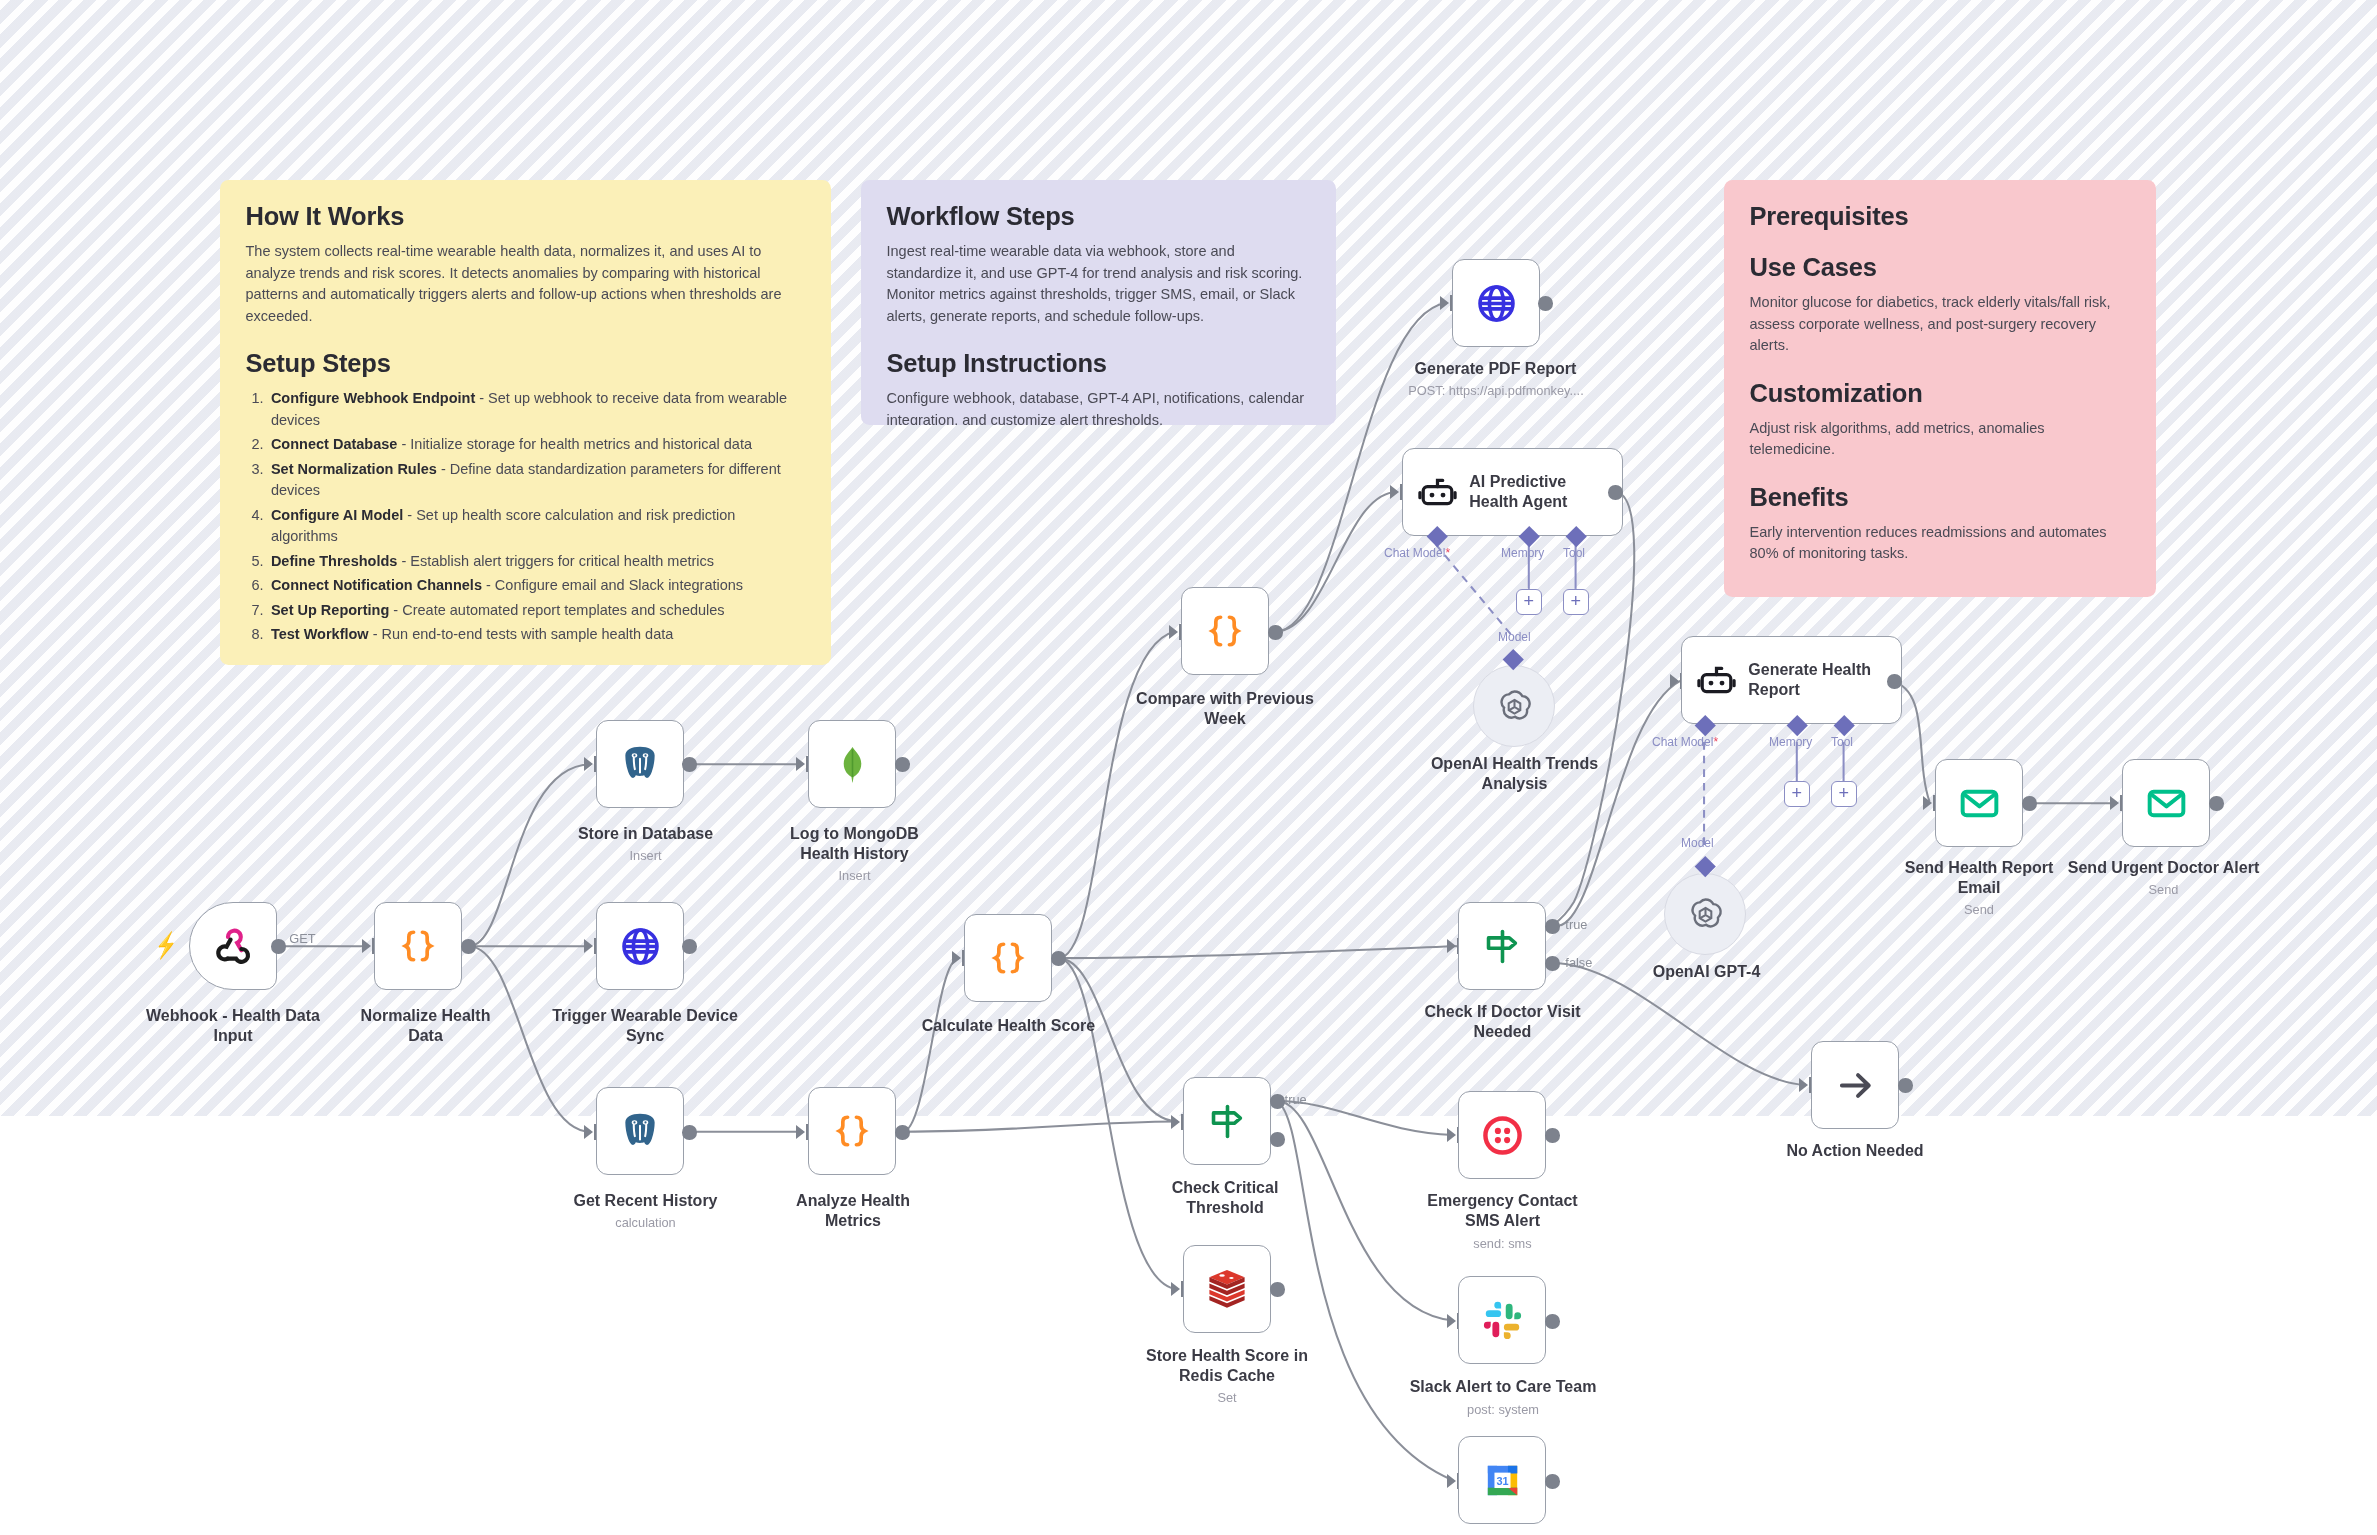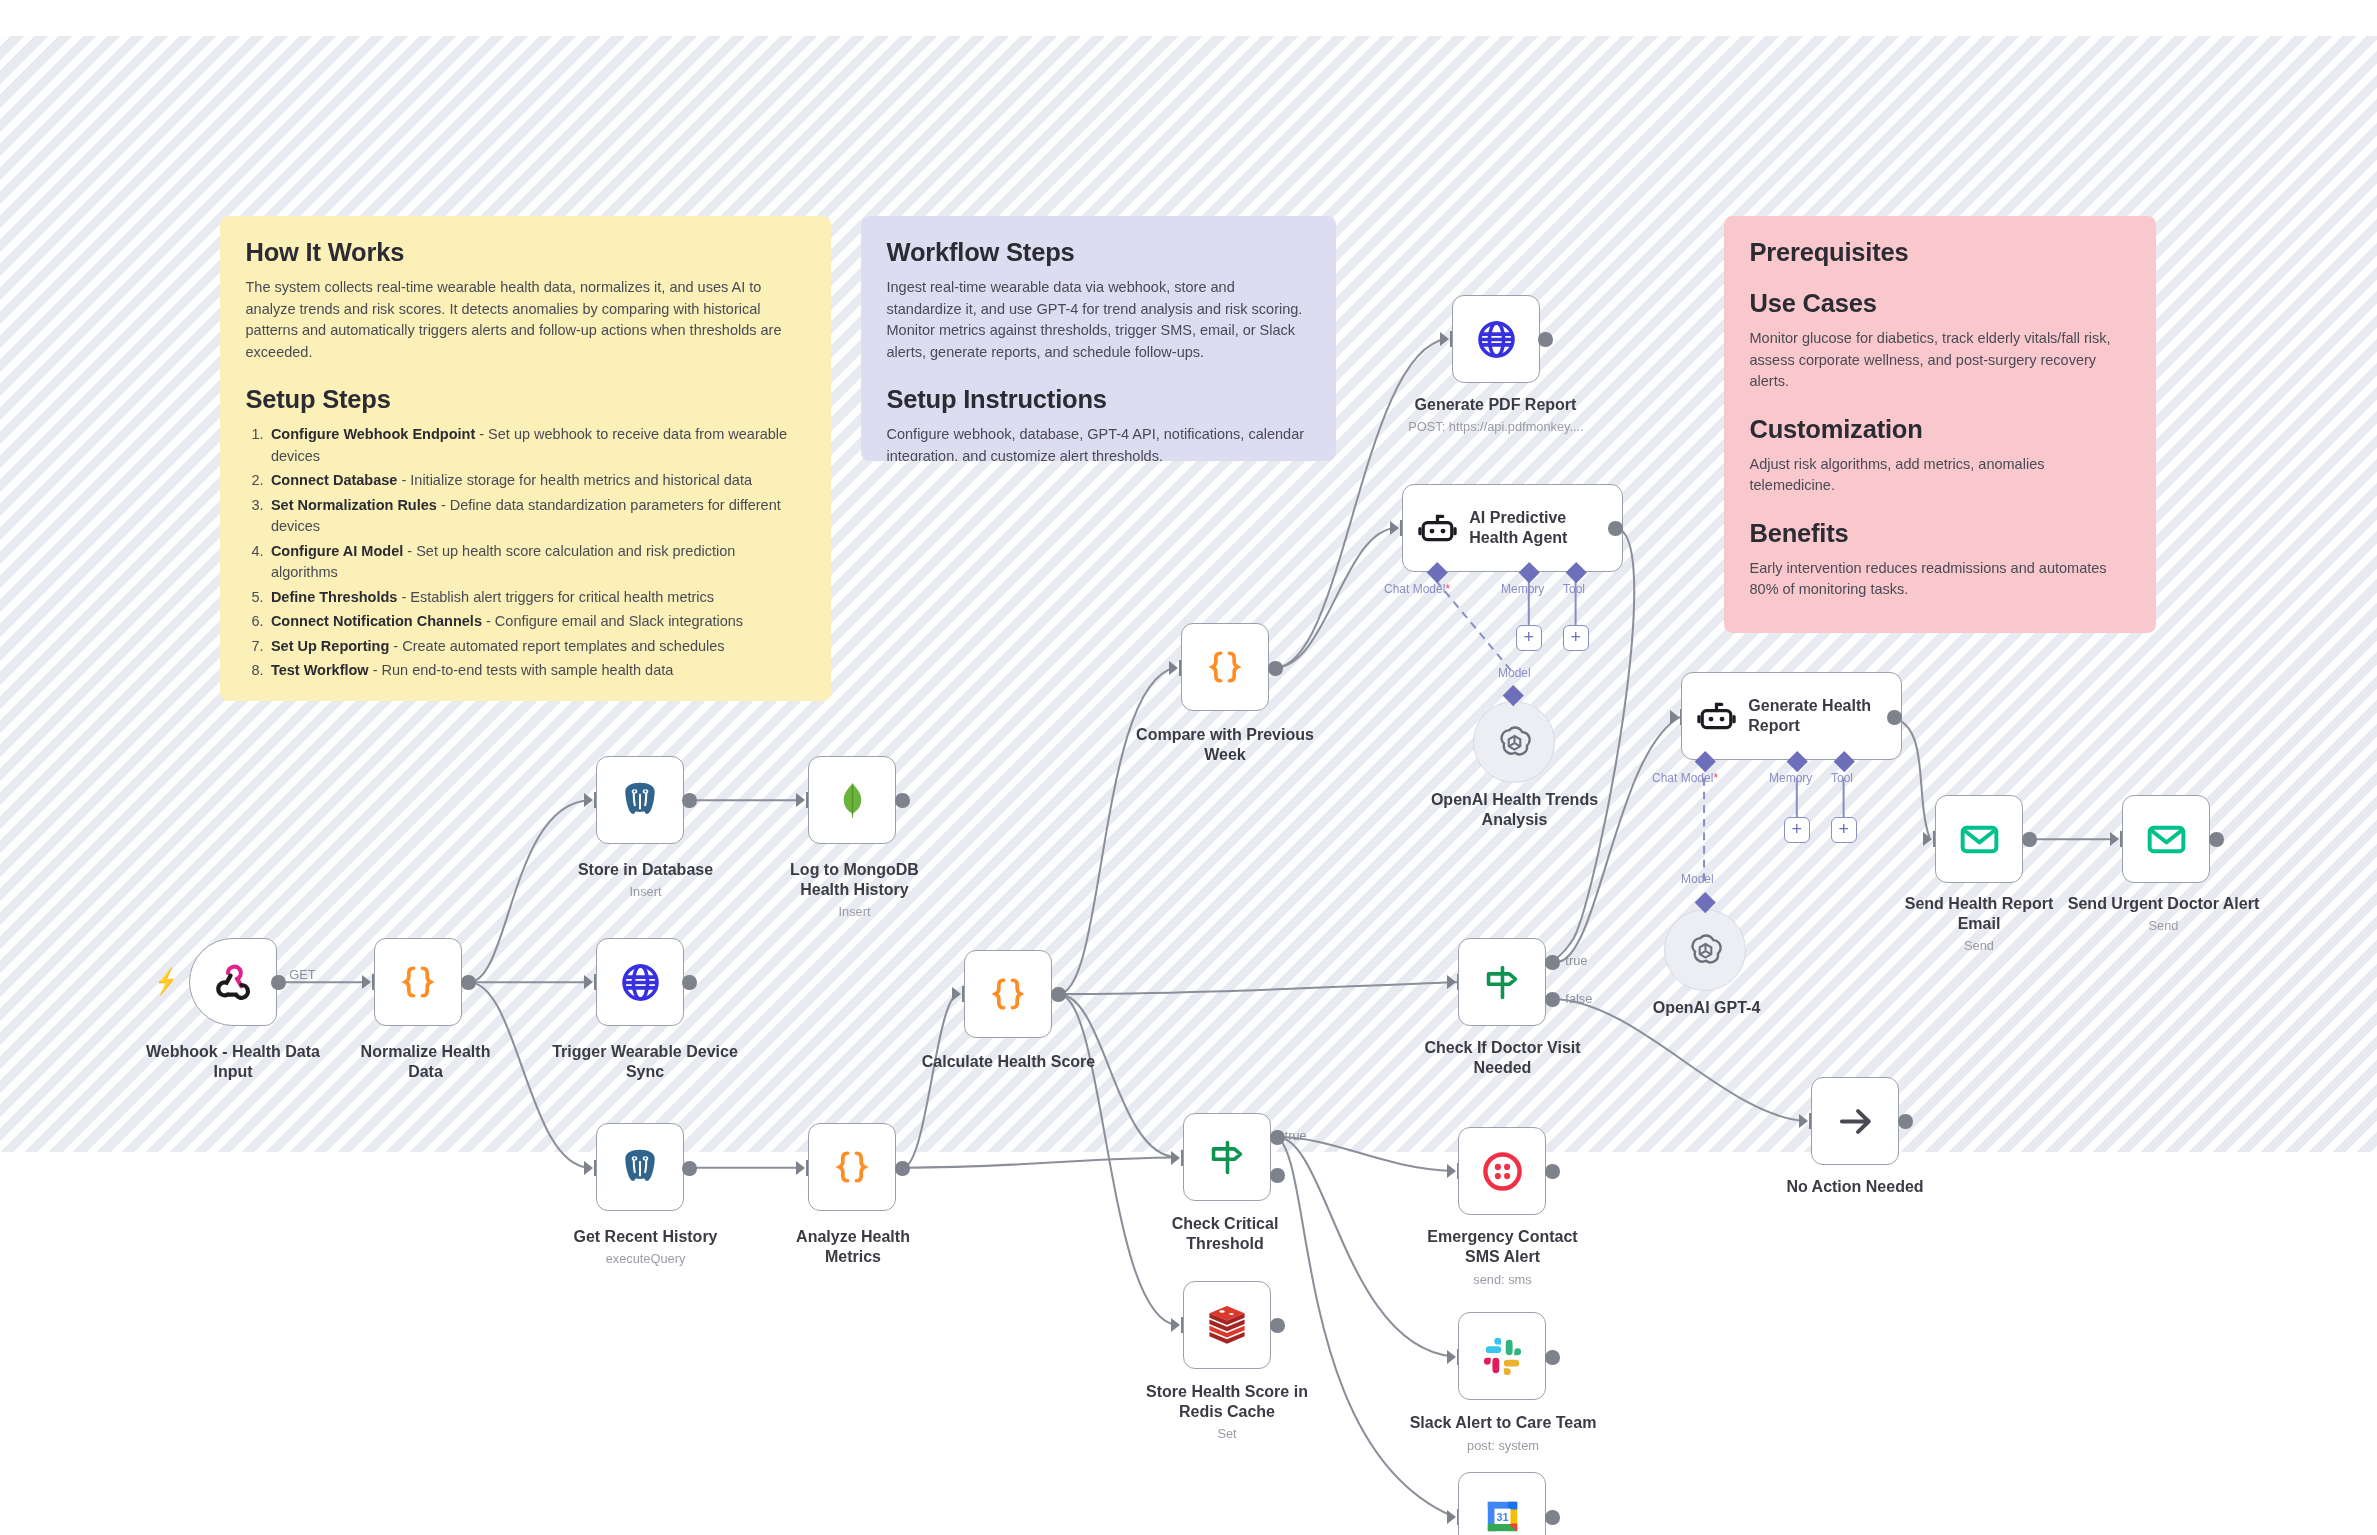--- a/index.html
+++ b/index.html
@@ -13,21 +13,20 @@
     position: relative;
     width: 2377px; height: 1116px;
     background-color: #f2f3f7;
     background-image: repeating-linear-gradient(
       135deg,
       rgba(255,255,255,0.95) 0px,
       rgba(255,255,255,0.95) 7.7px,
       rgba(232,234,241,0.95) 7.7px,
       rgba(232,234,241,0.95) 17px
     );
-    margin-top: 36px;
   }
   
   .sticky {
     position: absolute;
     border-radius: 8.5px;
     padding: 22px 25.5px 19px 25.5px;
     overflow: hidden;
   }
   .sticky h2 {
     font-size: 25.5px;
@@ -327,21 +326,21 @@
       <path d="M12 2.6c-4.6 0-8 1.7-8 4.8 0 2.6.5 6 1.6 9 .6 1.7 1.5 3.2 2.6 3.2.8 0 1.2-.6 1.5-1.4.6 .2 1.5 .3 2.3 .3s1.7-.1 2.3-.3c.3 .8 .7 1.4 1.5 1.4 1.1 0 2-1.5 2.6-3.2 1.1-3 1.6-6.4 1.6-9 0-3.1-3.4-4.8-8-4.8z" fill="#31648c"></path>
       <path d="M8.6 8.2c0 2.6.2 5 .6 6.6M15.4 8.2c0 2.6-.2 5-.6 6.6M12 9.2v7.4" stroke="#fff" stroke-width="1.1" fill="none" stroke-linecap="round"></path>
       <ellipse cx="9" cy="7.3" rx="1.5" ry="1.1" fill="#fff"></ellipse>
       <ellipse cx="15" cy="7.3" rx="1.5" ry="1.1" fill="#fff"></ellipse>
       <circle cx="9" cy="7.3" r="0.6" fill="#31648c"></circle>
       <circle cx="15" cy="7.3" r="0.6" fill="#31648c"></circle>
     </svg>
   </div>
   <div class="port-out" style="left:682px; top:1125px;"></div>
   <div class="caption" style="left:562px; top:1191px; width:167px;">Get Recent History</div>
-  <div class="subcaption" style="left:562px; top:1215px; width:167px;">executeQuery</div>
+  <div class="subcaption" style="left:562px; top:1215px; width:167px;">calculation</div>
 
   <div class="port-in" style="left:796px; top:1125px;"></div>
   <div class="node" style="left:808px; top:1087px;">
     <svg class="ico" width="44" height="44" viewBox="0 0 24 24">
       <path d="M9.6 4.5c-2.1 0-2.6 1-2.6 2.6v2.1c0 1.5-.6 2.2-1.8 2.8 1.2.6 1.8 1.3 1.8 2.8v2.1c0 1.6.5 2.6 2.6 2.6" stroke="#ff8c24" stroke-width="2" fill="none" stroke-linecap="round"></path>
       <path d="M14.4 4.5c2.1 0 2.6 1 2.6 2.6v2.1c0 1.5.6 2.2 1.8 2.8-1.2.6-1.8 1.3-1.8 2.8v2.1c0 1.6-.5 2.6-2.6 2.6" stroke="#ff8c24" stroke-width="2" fill="none" stroke-linecap="round"></path>
     </svg>
   </div>
   <div class="port-out" style="left:895px; top:1125px;"></div>
   <div class="caption" style="left:768px; top:1191px; width:170px;">Analyze Health Metrics</div>

